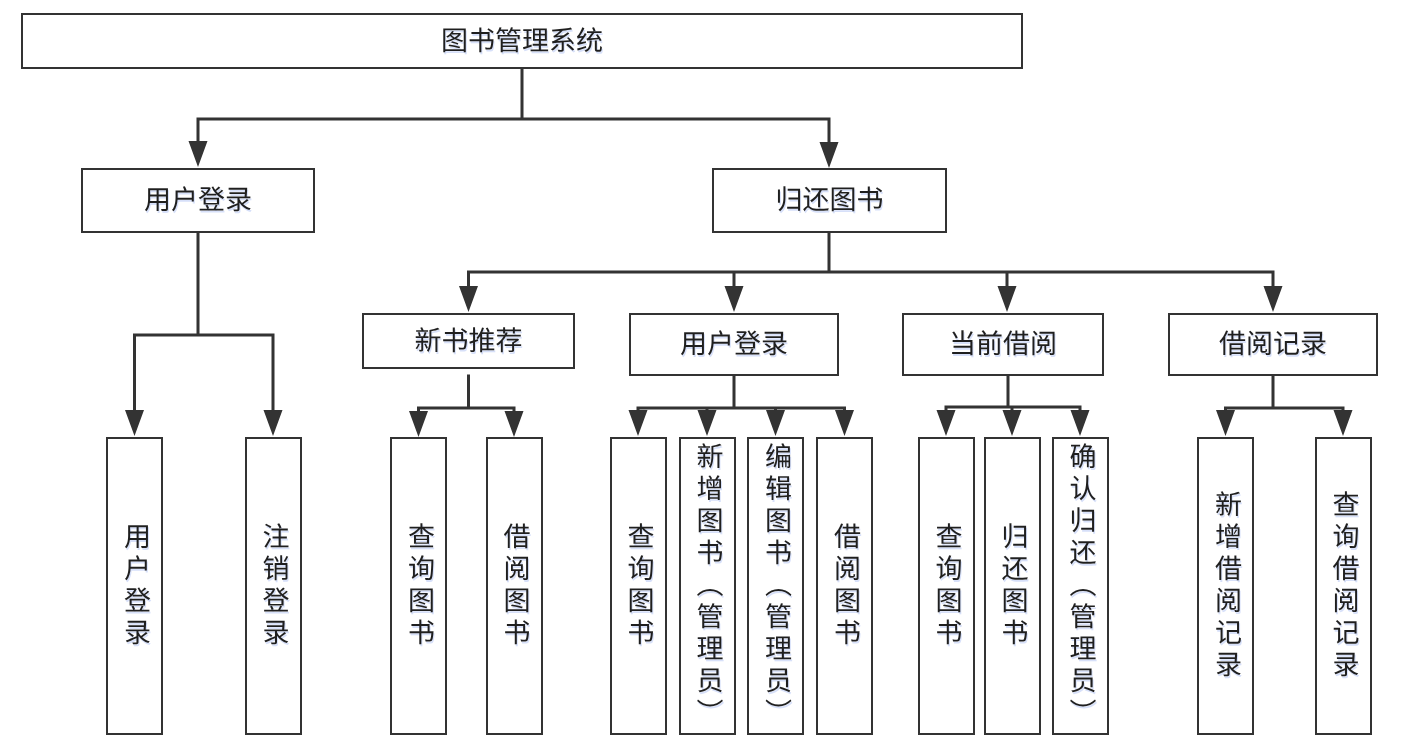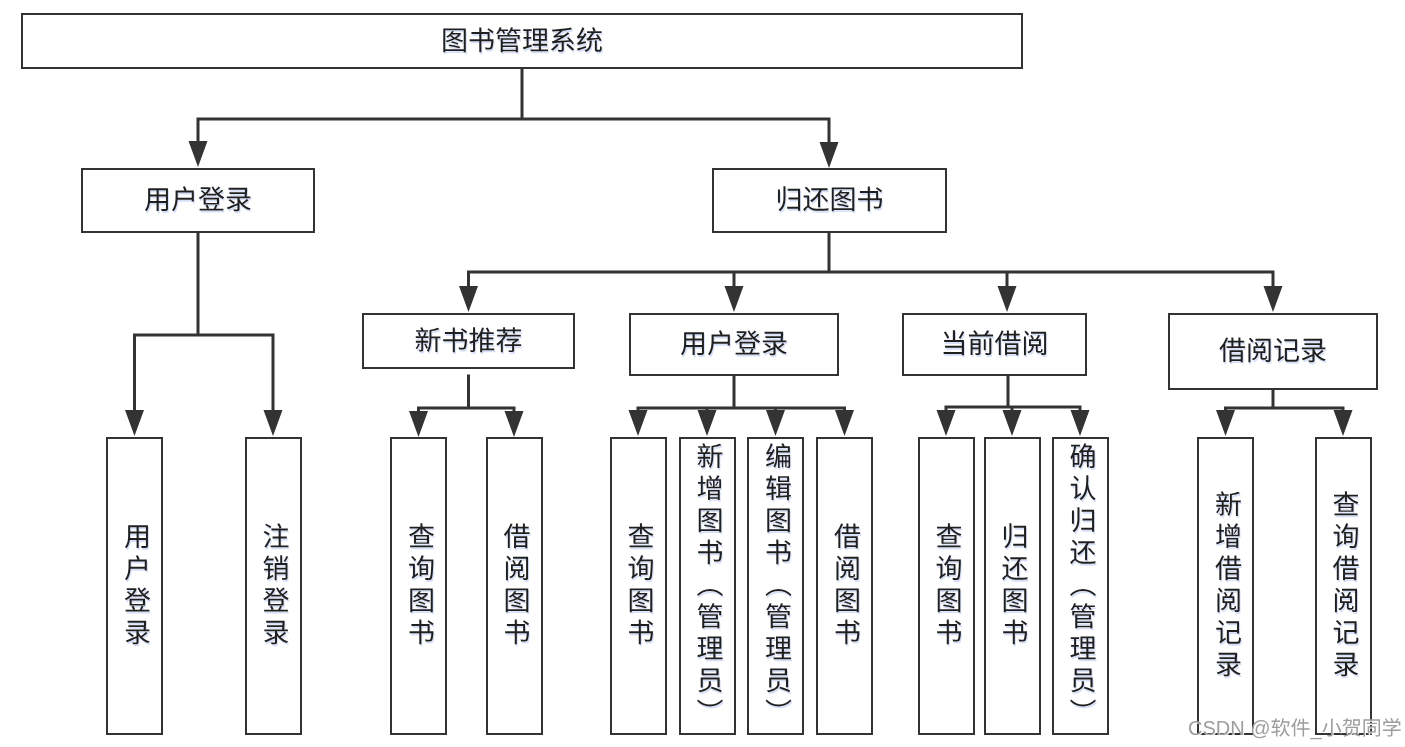--- a/index.html
+++ b/index.html
@@ -142,24 +142,24 @@
   <div class="node h" style="left:712px; top:168px; width:235px; height:65px;">
     <span class="label">归还图书</span>
   </div>
 
   <div class="node h" style="left:362px; top:313px; width:213px; height:56px;">
     <span class="label">新书推荐</span>
   </div>
   <div class="node h" style="left:629px; top:313px; width:210px; height:63px;">
     <span class="label">用户登录</span>
   </div>
-  <div class="node h" style="left:902px; top:313px; width:185px; height:63px;">
+  <div class="node h" style="left:902px; top:313px; width:202px; height:63px;">
     <span class="label">当前借阅</span>
   </div>
-  <div class="node h" style="left:1168px; top:313px; width:210px; height:77px;">
+  <div class="node h" style="left:1168px; top:313px; width:210px; height:63px;">
     <span class="label">借阅记录</span>
   </div>
 
   <div class="node v" style="left:106px; top:437px; width:57px; height:298px;">
     <span class="label">用户登录</span>
   </div>
   <div class="node v" style="left:244.5px; top:437px; width:57px; height:298px;">
     <span class="label">注销登录</span>
   </div>
 
@@ -193,15 +193,14 @@
     <span class="label">确认归还（管理员）</span>
   </div>
 
   <div class="node v" style="left:1197px; top:437px; width:57px; height:298px;">
     <span class="label">新增借阅记录</span>
   </div>
   <div class="node v" style="left:1314.5px; top:437px; width:57px; height:298px;">
     <span class="label">查询借阅记录</span>
   </div>
 
-  <div class="watermark">CSDN @软件_小贺同学</div>
 
 </div>
 
 </body></html>

